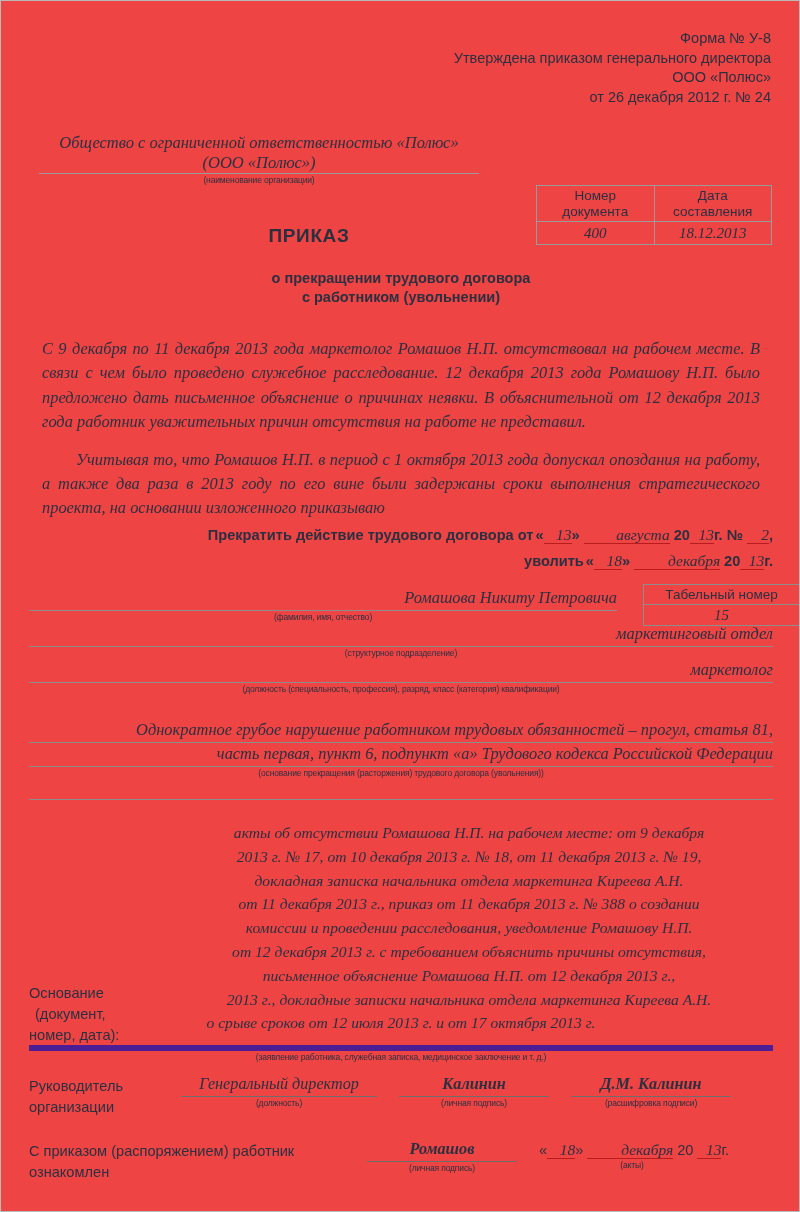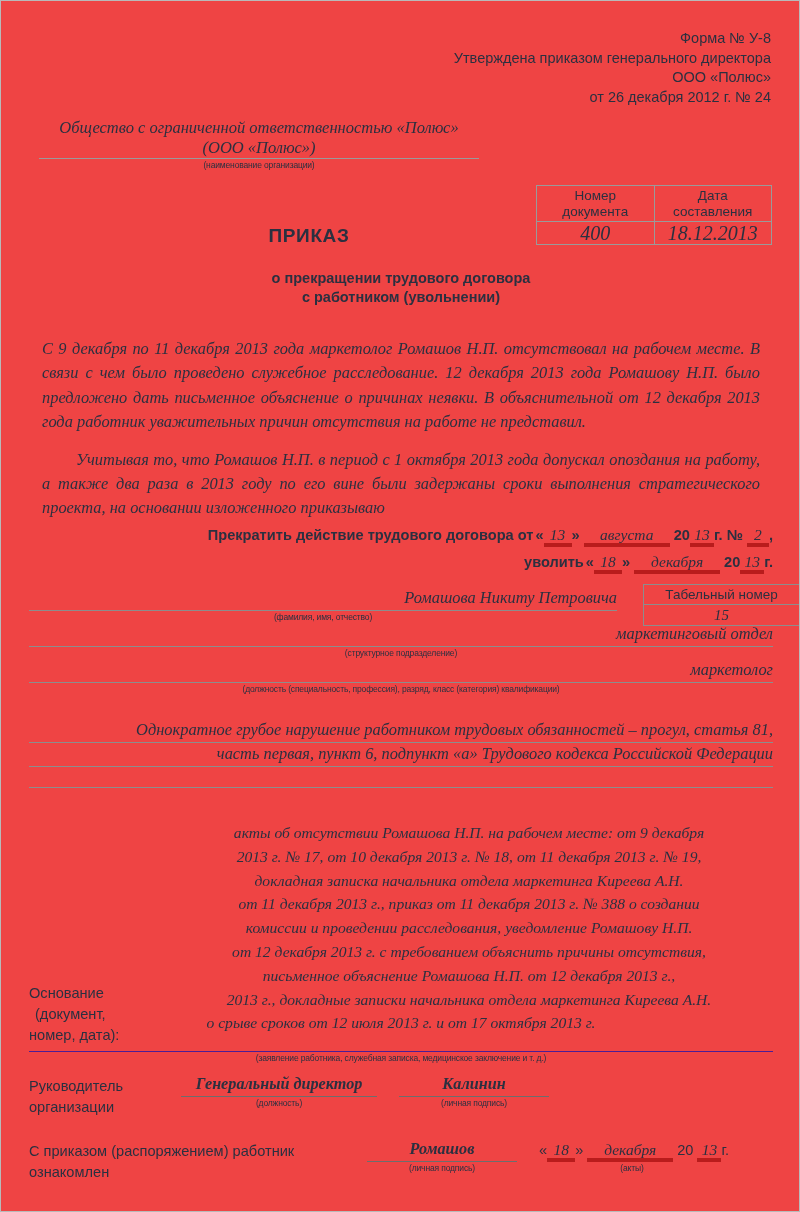--- a/index.html
+++ b/index.html
@@ -47,21 +47,21 @@
     text-align: right;
     font-size: 14.5px;
     line-height: 19.5px;
     white-space: nowrap;
   }
 
   
   .org-wrap {
     position: absolute;
     left: 38px;
-    top: 117px;
+    top: 132px;
     width: 440px;
   }
   .org-line1 {
     font-family: "Liberation Serif", "DejaVu Serif", serif;
     font-style: italic;
     font-size: 16.5px;
     text-align: center;
     line-height: 20px;
     white-space: nowrap;
   }
@@ -91,21 +91,21 @@
   }
   .docnum-table td.head {
     font-family: "Liberation Sans", sans-serif;
     font-size: 13.5px;
     line-height: 15.5px;
     width: 50%;
   }
   .docnum-table td.val {
     font-family: "Liberation Serif", "DejaVu Serif", serif;
     font-style: italic;
-    font-size: 20px;
+    font-size: 15px;
     line-height: 18px;
   }
 
   
   .prikaz {
     position: absolute;
     left: 0;
     top: 224px;
     width: 560px;
     text-align: center;
@@ -155,22 +155,22 @@
     line-height: 22px;
     white-space: nowrap;
   }
   .order-row.r2 { margin-top: 4px; }
   .order-row .lbl { margin-right: 2px; }
   .fill {
     font-family: "Liberation Serif", "DejaVu Serif", serif;
     font-style: italic;
     font-weight: normal;
     font-size: 15.5px;
-    border-bottom: 4px solid #b91c1c;
-    text-align: center;
+    border-bottom: 1px solid #b91c1c;
+    text-align: right;
     display: inline-block;
     line-height: 17px;
   }
   .fill.w-day { min-width: 28px; }
   .fill.w-mon { min-width: 86px; }
   .fill.w-yy { min-width: 24px; }
   .fill.w-num { min-width: 22px; }
   .gap-s { display: inline-block; width: 4px; }
 
   
@@ -251,22 +251,22 @@
   .osn-line {
     text-align: center;
     font-family: "Liberation Serif", "DejaVu Serif", serif;
     font-style: italic;
     font-size: 15.6px;
     line-height: 23.8px;
     height: 23.8px;
     white-space: nowrap;
   }
   .osn-last {
-    border-bottom: 1px solid #4c1d95;
-    padding-bottom: 16px;
+    border-bottom: 6px solid #4c1d95;
+    padding-bottom: 10px;
   }
   .osn-cap {
     width: 744px;
     margin-left: -136px;
   }
 
   
   .sig-block {
     position: absolute;
     left: 0;
@@ -287,21 +287,21 @@
   .sig-val {
     font-family: "Liberation Serif", "DejaVu Serif", serif;
     font-style: italic;
     font-weight: bold;
     font-size: 16.2px;
     text-align: center;
     border-bottom: 1px solid #6d6d6d;
     line-height: 21px;
     padding-bottom: 1px;
   }
-  .sig-val.normal { font-weight: bold; }
+  .sig-val.normal { font-weight: normal; }
   .w-post { width: 196px; }
   .w-sign { width: 150px; }
   .w-name { width: 160px; }
 
   
   .ack-block {
     position: absolute;
     left: 0;
     top: 1138px;
     width: 744px;
@@ -418,20 +418,21 @@
       </tr>
       <tr>
         <td class="val">15</td>
       </tr>
     </tbody>
       </table>
 
     <div class="reason-block">
       <div class="ul-row full">Однократное грубое нарушение работником трудовых обязанностей – прогул, статья 81,</div>
       <div class="ul-row full">часть первая, пункт 6, подпункт «а» Трудового кодекса Российской Федерации</div>
+      <div class="cap">(основание прекращения (расторжения) трудового договора (увольнения))</div>
       <div class="ul-row full blank"></div>
     </div>
 
     <div class="osn-block">
       <div class="osn-label">
         <div>Основание</div>
         <div class="l2">(документ,</div>
         <div>номер, дата):</div>
       </div>
       <div class="osn-lines">
@@ -455,20 +456,24 @@
           <div>организации</div>
         </div>
         <div class="sig-cell">
           <div class="sig-val normal w-post">Генеральный директор</div>
           <div class="cap">(должность)</div>
         </div>
         <div class="sig-cell">
           <div class="sig-val w-sign">Калинин</div>
           <div class="cap">(личная подпись)</div>
         </div>
+        <div class="sig-cell">
+          <div class="sig-val w-name">Д.М. Калинин</div>
+          <div class="cap">(расшифровка подписи)</div>
+        </div>
       </div>
     </div>
 
     <div class="ack-block">
       <div class="ack-row">
         <div class="ack-left">
           <div>С приказом (распоряжением) работник</div>
           <div>ознакомлен</div>
         </div>
         <div class="sig-cell">

